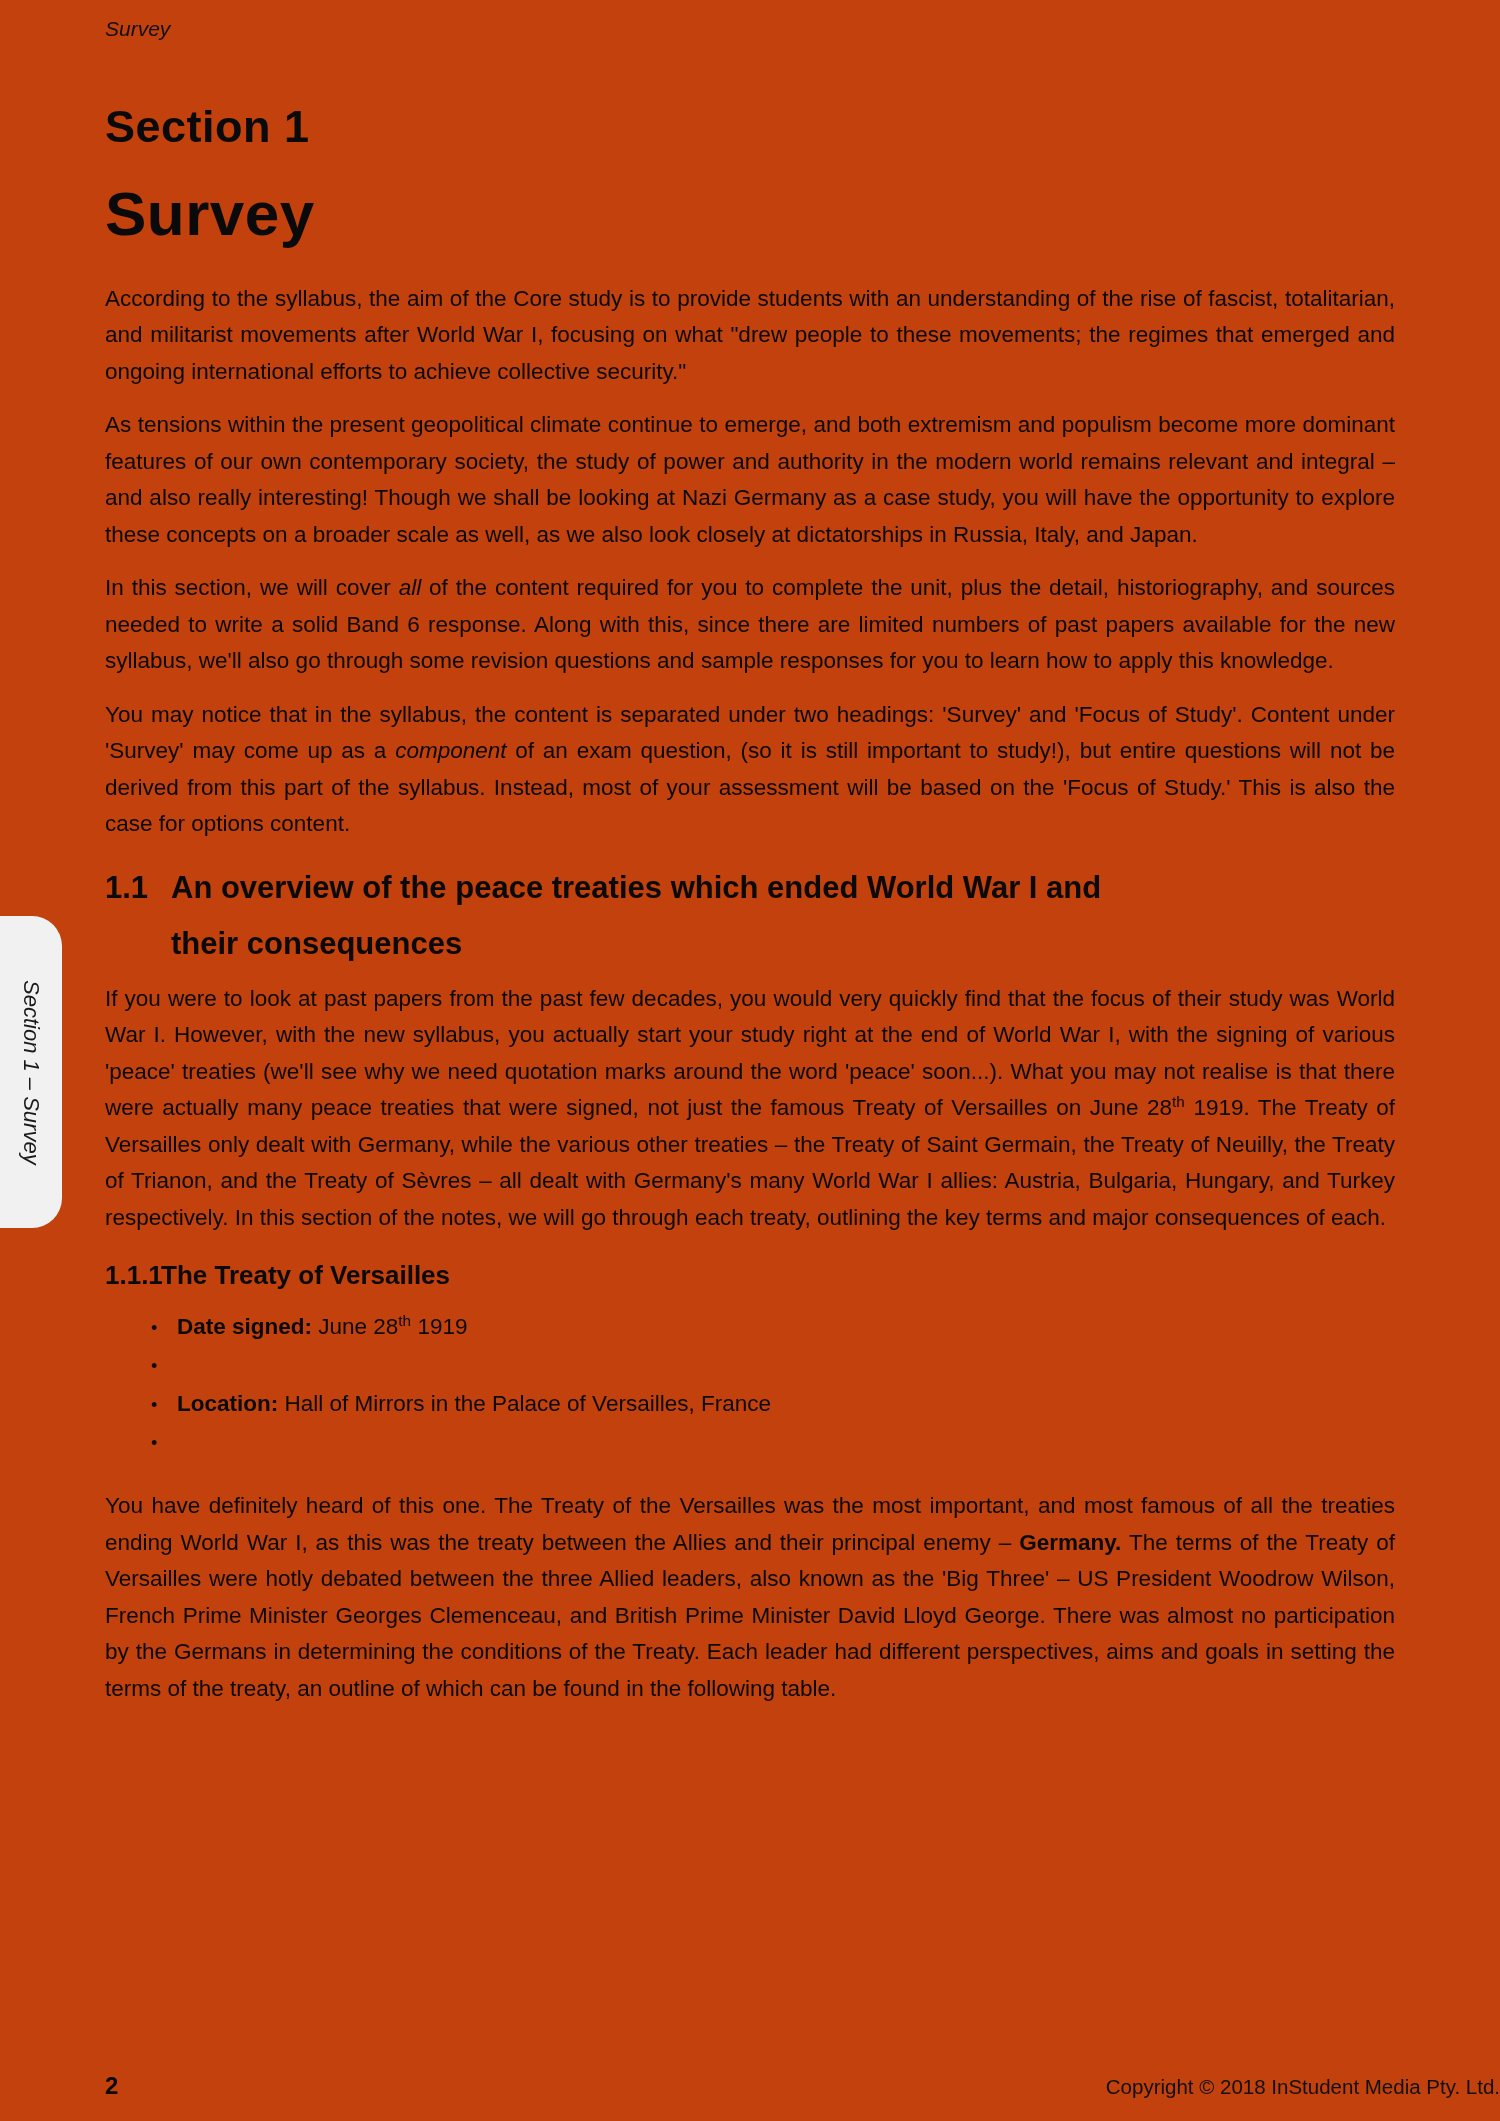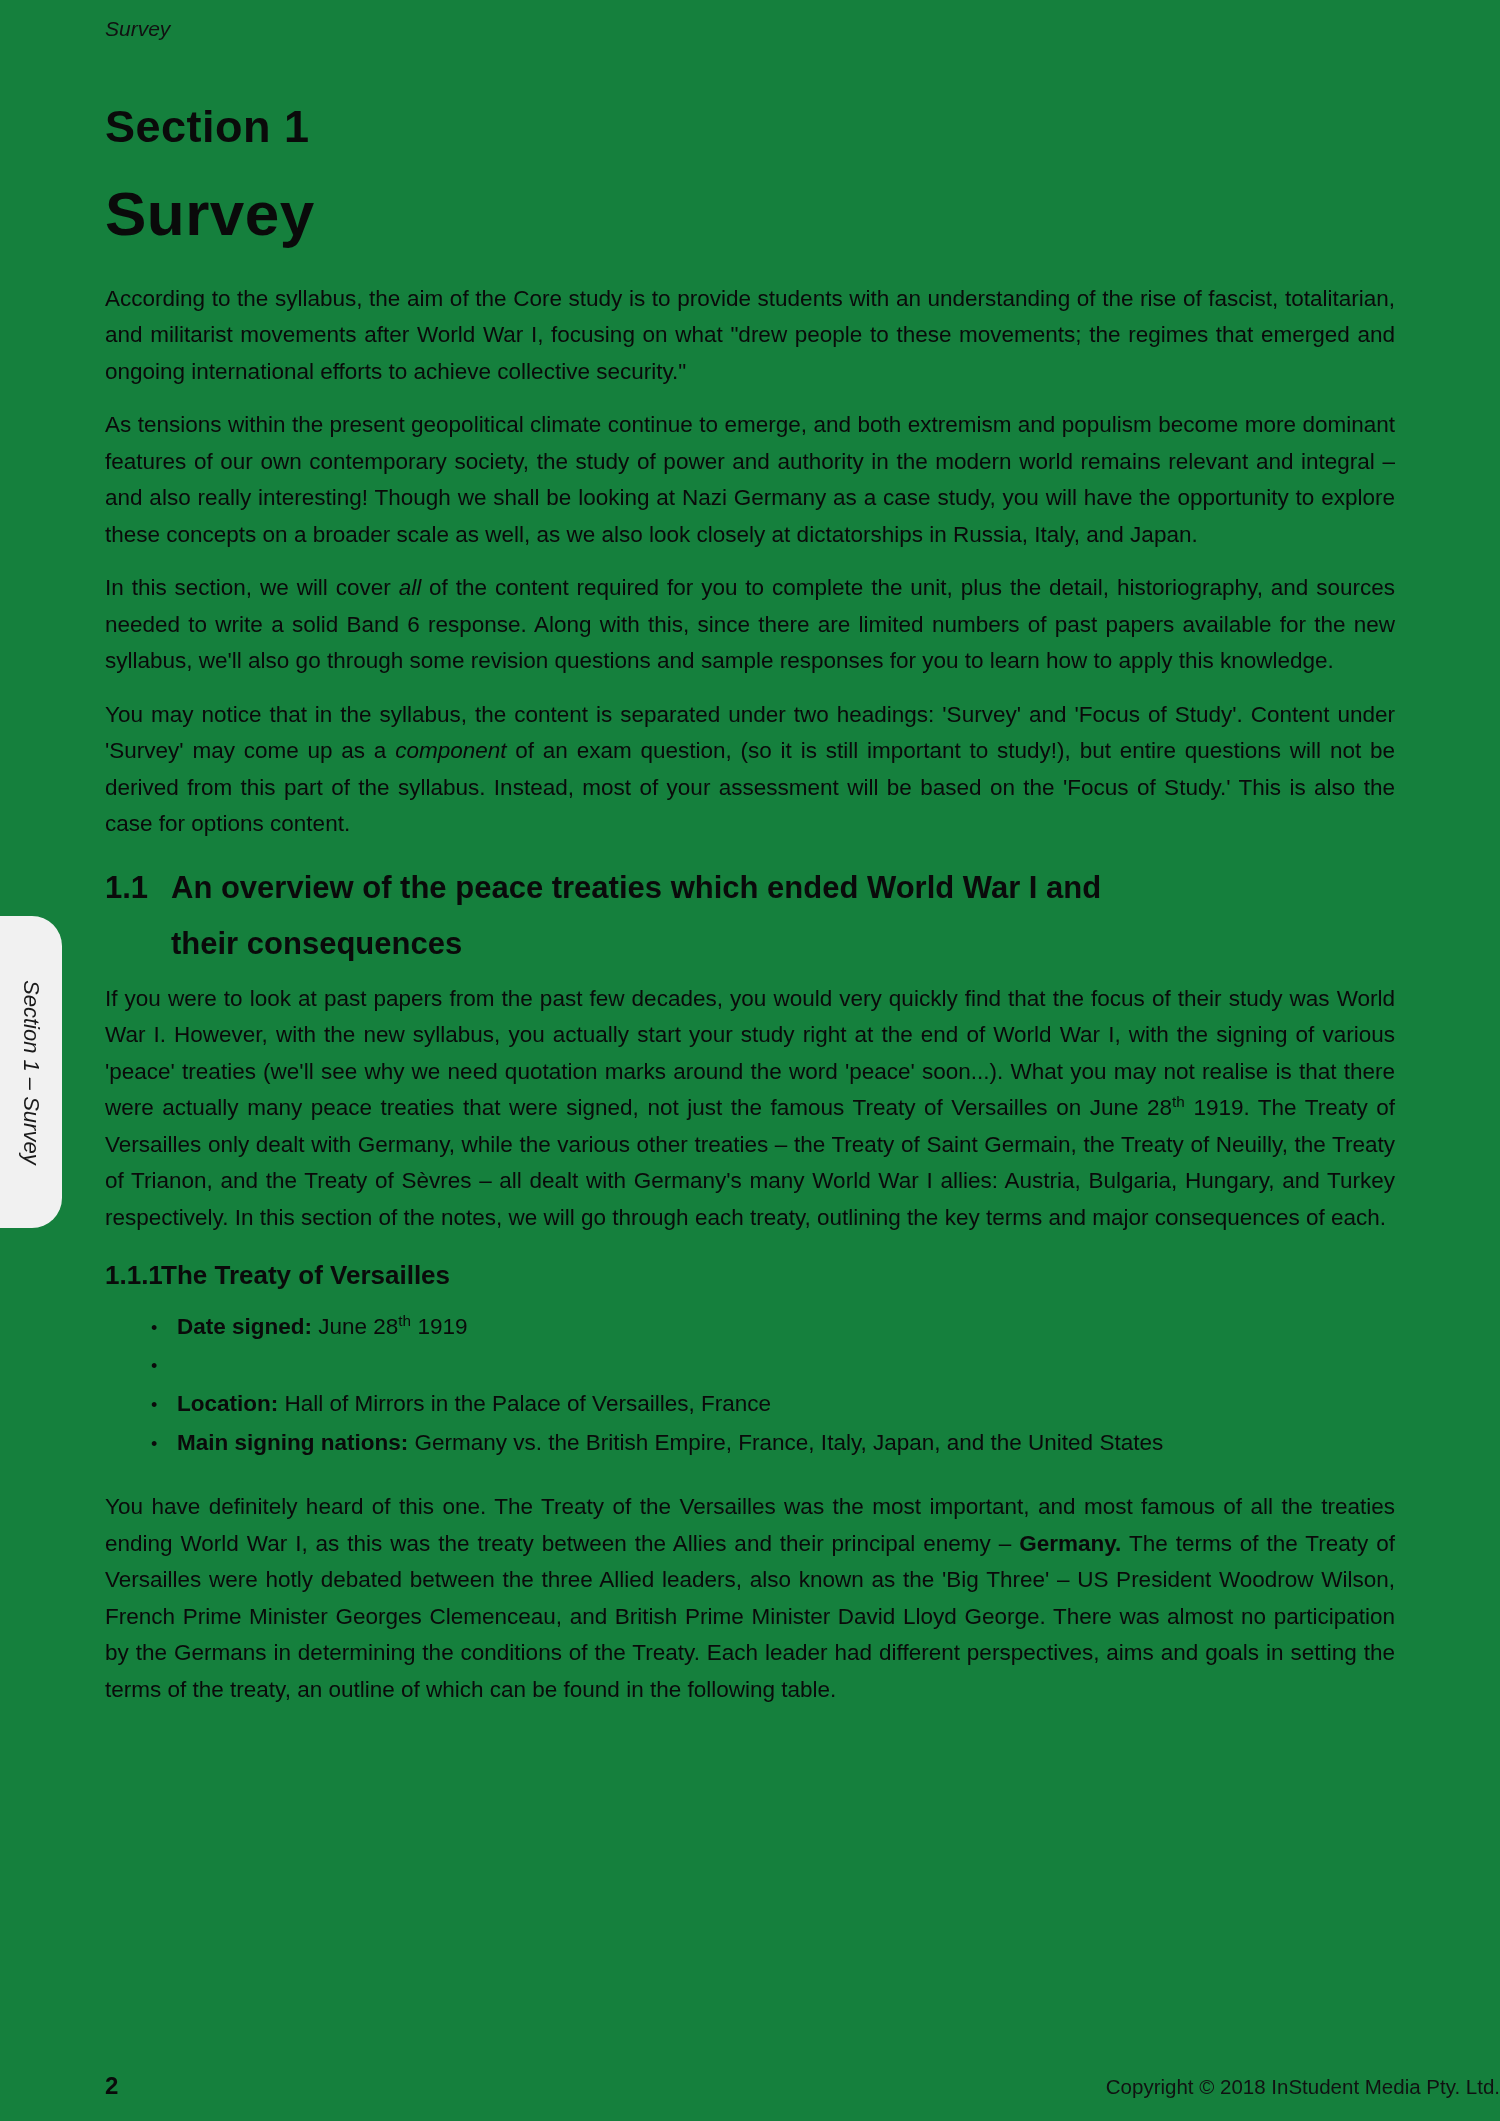--- a/index.html
+++ b/index.html
@@ -1,21 +1,21 @@
 <!DOCTYPE html>
 <html><head>
 <meta charset="utf-8">
 <style>
   * { margin: 0; padding: 0; box-sizing: border-box; }
   html, body { background: #ffffff; }
   .page {
     position: relative;
     width: 1500px;
     height: 2121px;
-    background: #15803d;
+    background: #c2410c;
     color: #0a0a0a;
     font-family: "Liberation Sans", "DejaVu Sans", sans-serif;
     overflow: hidden;
   }
   .content {
     padding: 16px 105px 0 105px;
   }
   .running-header {
     font-style: italic;
     font-size: 21px;
@@ -168,21 +168,20 @@
       </li>
       <li class="fact-item">
         <span class="bullet-marker">•</span>
       </li>
       <li class="fact-item">
         <span class="bullet-marker">•</span>
         <span><span class="fact-label">Location:</span><span class="fact-text"><span> Hall of Mirrors in the Palace of Versailles, France</span></span></span>
       </li>
       <li class="fact-item">
         <span class="bullet-marker">•</span>
-        <span><span class="fact-label">Main signing nations:</span><span class="fact-text"><span> Germany vs. the British Empire, France, Italy, Japan, and the United States</span></span></span>
       </li>
     </ul>
 
     <p class="body-par"><span>You have definitely heard of this one. The Treaty of the Versailles was the most important, and most famous of all the treaties ending World War I, as this was the treaty between the Allies and their principal enemy – </span><span style="font-weight: bold;">Germany.</span><span> The terms of the Treaty of Versailles were hotly debated between the three Allied leaders, also known as the 'Big Three' – US President Woodrow Wilson, French Prime Minister Georges Clemenceau, and British Prime Minister David Lloyd George. There was almost no participation by the Germans in determining the conditions of the Treaty. Each leader had different perspectives, aims and goals in setting the terms of the treaty, an outline of which can be found in the following table.</span></p>
 
   </div>
 
   <div class="sidebar-tab" style="background: rgb(241, 241, 241);">
     <span class="sidebar-tab-label">Section 1 – Survey</span>
   </div>

